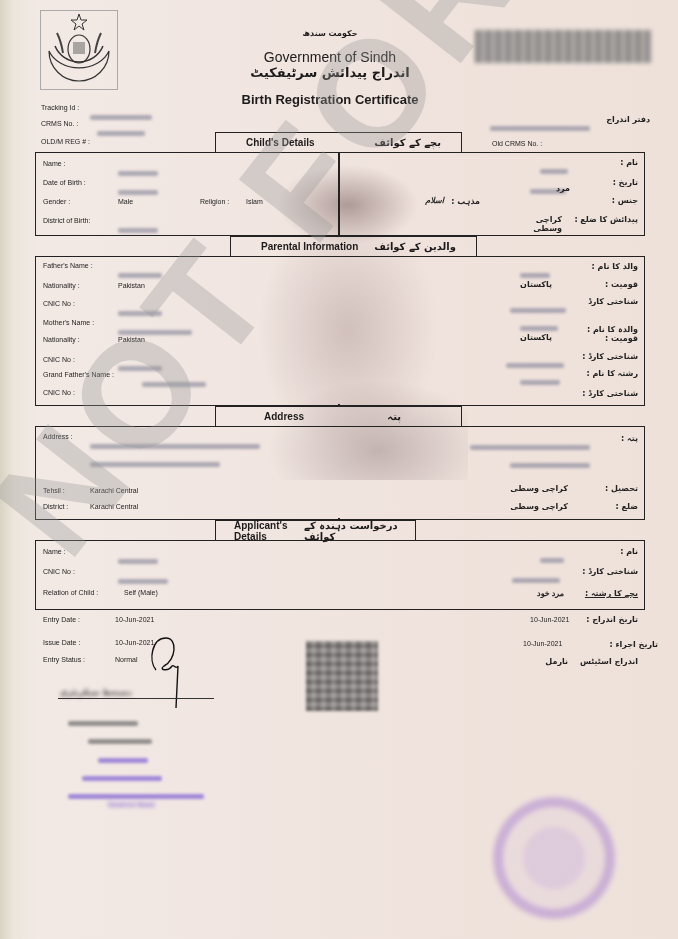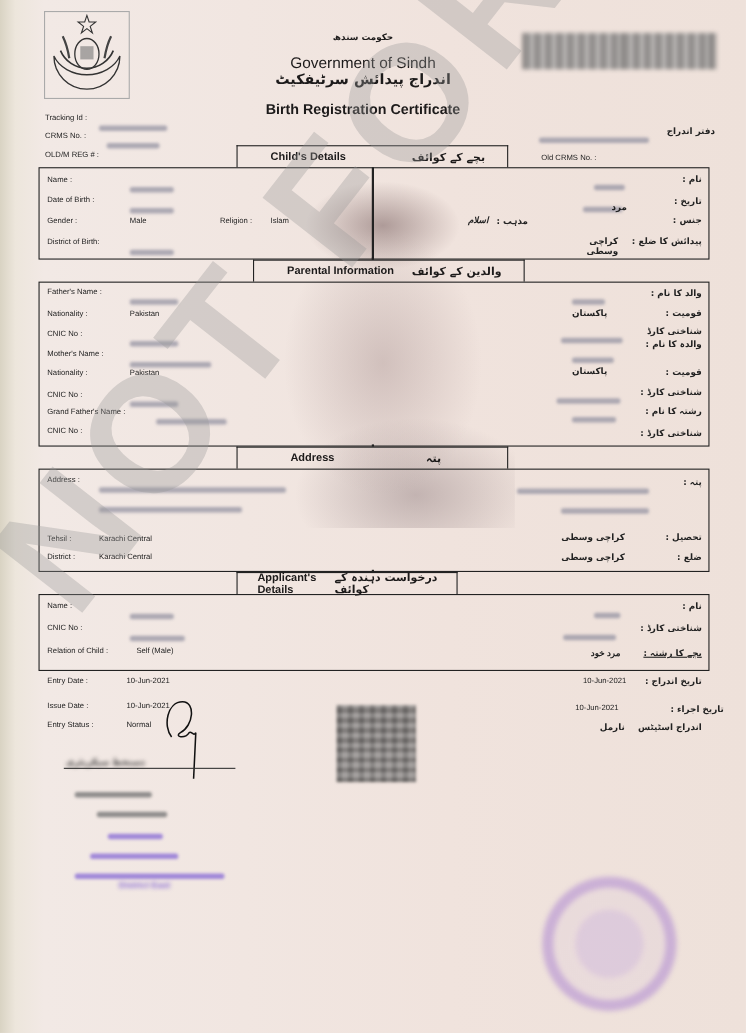--- a/index.html
+++ b/index.html
@@ -143,21 +143,21 @@
 <div class="abs lbl" style="left:43px;top:371px;">Grand Father's Name :</div>
 <div class="abs" style="left:142px;top:373px;"><span class="blur-bar" style="width:64px;"></span></div>
 <div class="abs lbl" style="left:43px;top:389px;">CNIC No :</div>
 
 <div class="abs urdu" style="left:570px;top:262px;width:68px;text-align:right;">والد کا نام :</div>
 <div class="abs" style="left:520px;top:264px;"><span class="blur-bar" style="width:30px;"></span></div>
 <div class="abs urdu" style="left:584px;top:280px;width:54px;text-align:right;">قومیت :</div>
 <div class="abs urdu" style="left:510px;top:280px;width:42px;text-align:right;">پاکستان</div>
 <div class="abs urdu" style="left:570px;top:297px;width:68px;text-align:right;">شناختی کارڈ</div>
 <div class="abs" style="left:510px;top:299px;"><span class="blur-bar" style="width:56px;"></span></div>
-<div class="abs urdu" style="left:570px;top:308px;width:68px;text-align:right;">والدہ کا نام :</div>
+<div class="abs urdu" style="left:570px;top:325px;width:68px;text-align:right;">والدہ کا نام :</div>
 <div class="abs" style="left:520px;top:317px;"><span class="blur-bar" style="width:38px;"></span></div>
 <div class="abs urdu" style="left:584px;top:334px;width:54px;text-align:right;">قومیت :</div>
 <div class="abs urdu" style="left:510px;top:333px;width:42px;text-align:right;">پاکستان</div>
 <div class="abs urdu" style="left:566px;top:352px;width:72px;text-align:right;">شناختی کارڈ :</div>
 <div class="abs" style="left:506px;top:354px;"><span class="blur-bar" style="width:58px;"></span></div>
 <div class="abs urdu" style="left:570px;top:369px;width:68px;text-align:right;">رشتہ کا نام :</div>
 <div class="abs" style="left:520px;top:371px;"><span class="blur-bar" style="width:40px;"></span></div>
 <div class="abs urdu" style="left:566px;top:389px;width:72px;text-align:right;">شناختی کارڈ :</div>
 
 <div class="divider" style="left:338px;top:404px;height:2px;"></div>

